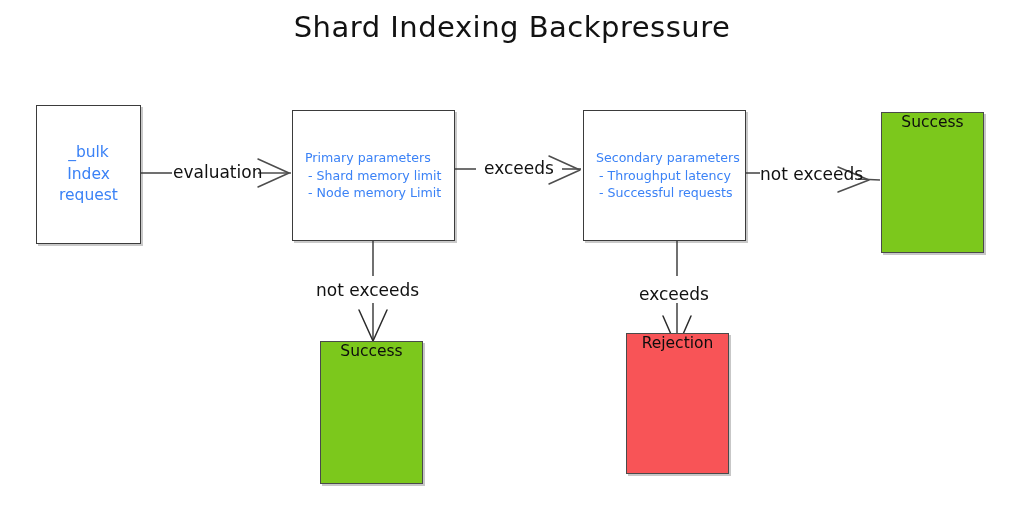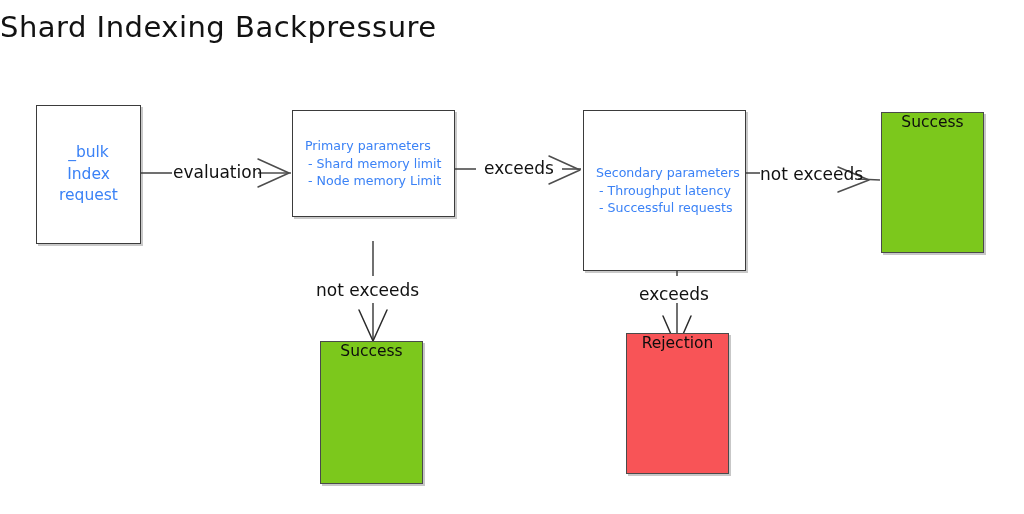--- a/index.html
+++ b/index.html
@@ -14,20 +14,21 @@
     background: #ffffff;
     overflow: hidden;
     font-family: "DejaVu Sans", sans-serif;
   }
   
   #title {
     position: absolute;
     left: 0;
     top: 10px;
     width: 1024px;
+    text-align: center;
     font-size: 29px;
     letter-spacing: 0.5px;
     color: #121212;
     font-family: "DejaVu Sans", sans-serif;
     font-weight: 400;
   }
   
   .node {
     position: absolute;
     box-sizing: border-box;
@@ -135,29 +136,29 @@
   </svg>
 
   <div class="node" id="node-request" style="left:36px; top:105px; width:105px; height:139px;">
     <div class="inner">
       <div class="line">_bulk</div>
       <div class="line">Index</div>
       <div class="line">request</div>
     </div>
   </div>
 
-  <div class="node params" id="node-primary" style="left:292px; top:110px; width:163px; height:107px;">
+  <div class="node params" id="node-primary" style="left:292px; top:110px; width:163px; height:131px;">
     <div class="inner">
       <div class="line head">Primary parameters</div>
       <div class="line bullet">- Shard memory limit</div>
       <div class="line bullet">- Node memory Limit</div>
     </div>
   </div>
 
-  <div class="node params" id="node-secondary" style="left:583px; top:110px; width:163px; height:161px;">
+  <div class="node params" id="node-secondary" style="left:583px; top:110px; width:163px; height:131px;">
     <div class="inner">
       <div class="line head">Secondary parameters</div>
       <div class="line bullet">- Throughput latency</div>
       <div class="line bullet">- Successful requests</div>
     </div>
   </div>
 
   <div class="result" id="node-success-right" style="left:881px; top:112px; width:103px; height:141px; background:#7CC81C;">
     <span class="rlabel">Success</span>
   </div>

